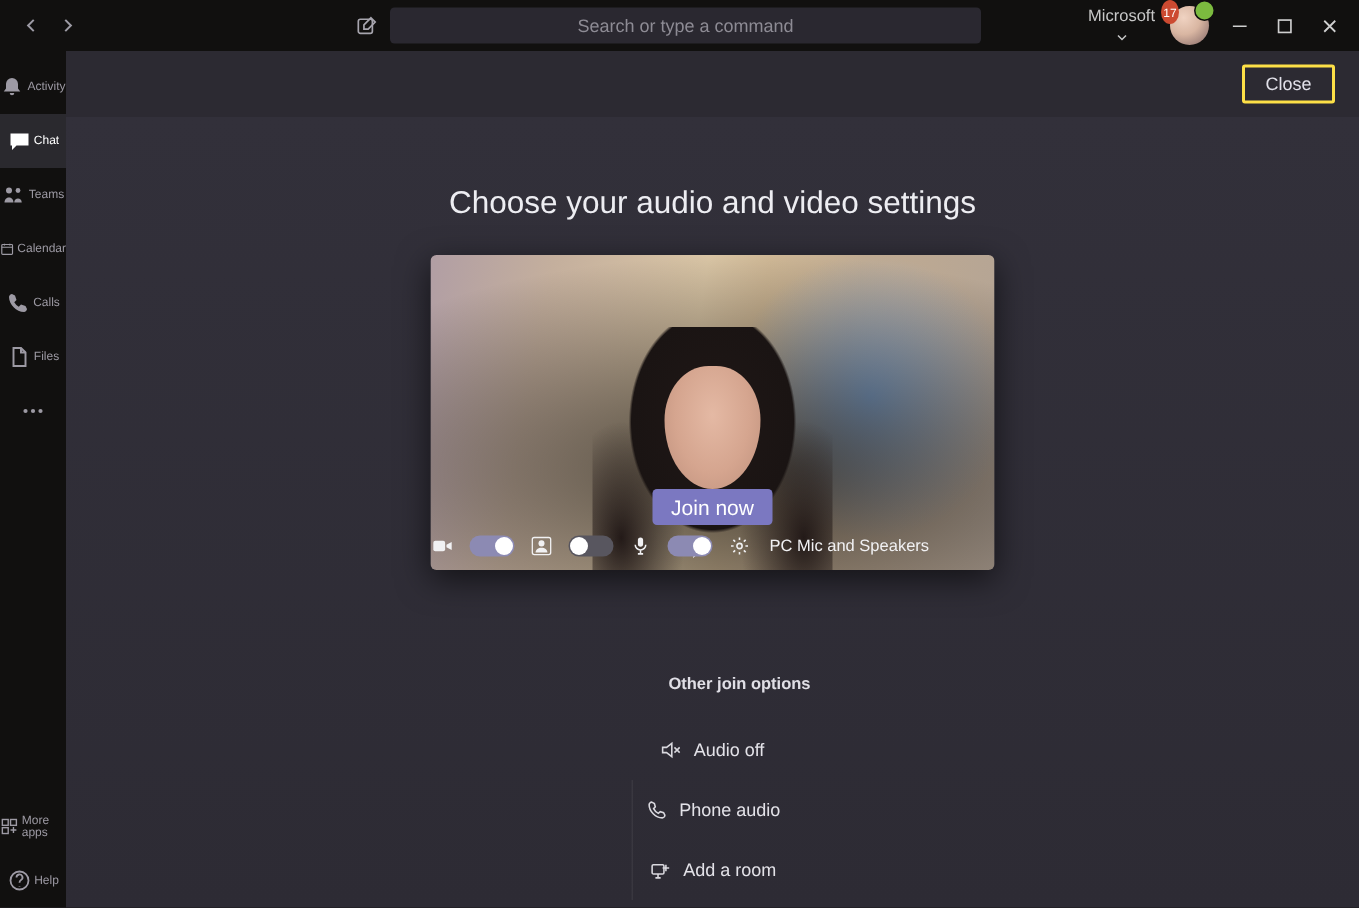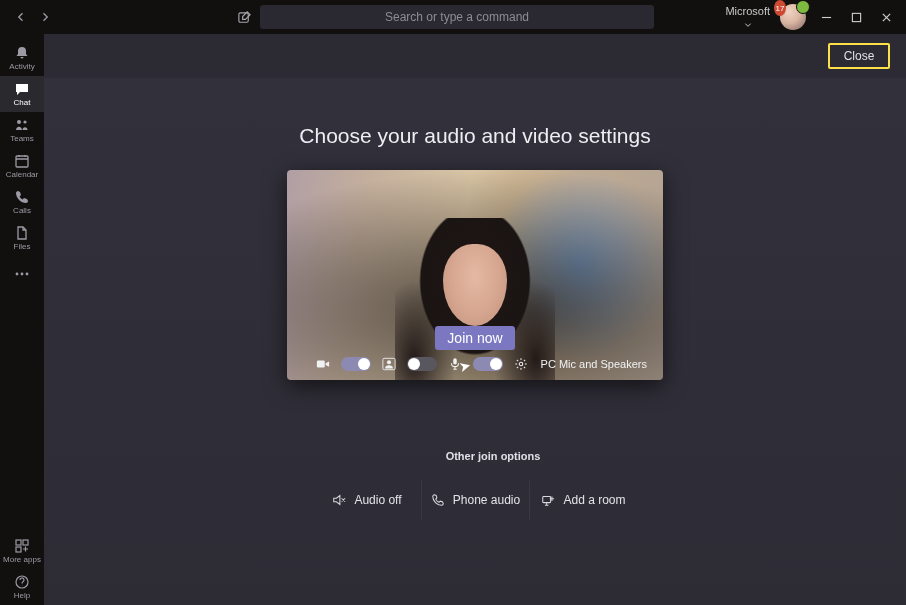--- a/index.html
+++ b/index.html
@@ -15,21 +15,21 @@
   .tb-search input::placeholder { color:#8d8b94; }
   .tb-right { margin-left:auto; display:flex; align-items:center; gap:10px; padding-right:4px; }
   .tb-org { font-size:11px; color:#c8c8c8; display:flex; align-items:center; gap:4px; cursor:pointer;flex-direction:column; }
   .avatar { width:26px; height:26px; border-radius:50%; background: radial-gradient(circle at 35% 30%, #f0d3c2 0%, #d9b6a2 45%, #7f6464 100%); position:relative; }
   .avatar::after { content:""; position:absolute; top:-4px; right:-4px; width:12px; height:12px; border-radius:50%; background:#7cbb3f; border:1px solid #11100f; }
   .notif-dot { position:absolute; top:-4px; right:20px; width:12px; height:16px; border-radius:50%; background:#cc4a31; color:white; font-size:8px; display:flex;align-items:center;justify-content:center; }
   .winbtn { width:20px; height:20px; display:flex; align-items:center; justify-content:center; color:#cfcfcf; cursor:pointer; }
 
   
   .rail { position:absolute; top:34px; left:0; bottom:0; width:44px; background:#11100f; display:flex; flex-direction:column; align-items:center; padding-top:6px; }
-  .rail-item { width:44px; height:36px; display:flex; flex-direction:column; align-items:center; justify-content:center; gap:2px; color:#9d9aa4; cursor:pointer; padding:4px 0; }
+  .rail-item { width:44px; height:36px; display:flex; flex-direction:row; align-items:center; justify-content:center; gap:2px; color:#9d9aa4; cursor:pointer; padding:4px 0; }
   .rail-item.active { background:#2a292e; color:#fff; }
   .rail-label { font-size:8px; line-height:1; }
   .rail-spacer { flex:1; }
   .rail-ic { width:16px; height:16px; }
 
   
   .subheader { position:absolute; top:34px; left:44px; right:0; height:44px; display:flex; align-items:center; padding:0 16px; background:#2c2a32; }
   .subheader-title { font-size:15px; color:#ececf0; }
   .close-btn { margin-left:auto; width:62px; height:26px; border:2px solid #fde047; background:transparent; color:#e0dfe8; font-size:12px; border-radius:2px; cursor:pointer; }
 
@@ -54,33 +54,33 @@
   }
   
   .preview::after { content:""; position:absolute; left:156px; top:74px; width:64px; height:82px;
     background: radial-gradient(ellipse at 50% 40%, #e4b9a4 0%, #d5a58f 55%, #bd8f7b 100%);
     border-radius: 46% 46% 50% 50% / 44% 44% 56% 56%;
   }
 
   .join-btn { position:absolute; left:50%; transform:translateX(-50%); top:156px; background:#7b78c1; color:#fff; border:none;
     width:80px; height:24px; border-radius:3px; font-size:14px; cursor:pointer; }
 
-  .controls { position:absolute; bottom:8px; left:0; right:16px; display:flex; align-items:center; justify-content:flex-end; gap:10px; }
+  .controls { position:absolute; bottom:8px; left:0; right:0; display:flex; align-items:center; justify-content:flex-start; gap:10px; }
   .ctrl-ic { color:#f1f1f3; width:16px; height:16px; display:flex; align-items:center; justify-content:center; }
   .toggle { width:30px; height:14px; background:#8c8ab3; border-radius:8px; position:relative; cursor:pointer; }
   .toggle .knob { position:absolute; top:1px; width:12px; height:12px; background:#fff; border-radius:50%; }
   .toggle.on .knob { right:1px; }
   .toggle.off { background:#58565f; }
   .toggle.off .knob { left:1px; }
   .dev-label { font-size:11px; color:#f1f1f3; margin-left:2px; }
   .cursor { position:absolute; top:188px; left:172px; color:#fff; font-size:14px; transform: rotate(-15deg); pointer-events:none; }
 
   .other-label { margin-top:70px; font-size:11px; font-weight:600; color:#e0dfe6;padding-left:36px; }
 
-  .join-opts { display:flex; margin-top:18px; border:0; }
+  .join-opts { display:flex; margin-top:18px; border:0;flex-direction:column; }
   .opt { width:108px; height:40px; border-left:1px solid rgba(255,255,255,0.06); display:flex; align-items:center; justify-content:center; gap:8px; font-size:12px; color:#e3e2e8; cursor:pointer; }
   .opt:first-child { border-left:none; }
   .opt-ic { width:14px; height:14px; opacity:0.95; }
 
   svg { display:block; }
 </style>
 </head>
 <body>
 
 <div class="titlebar">

